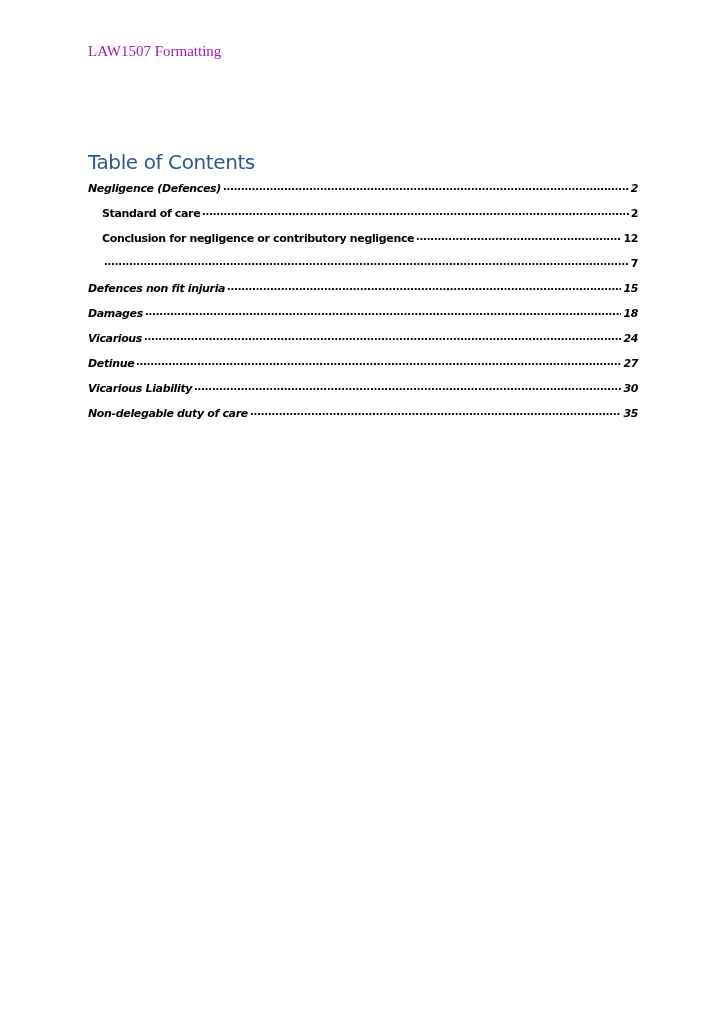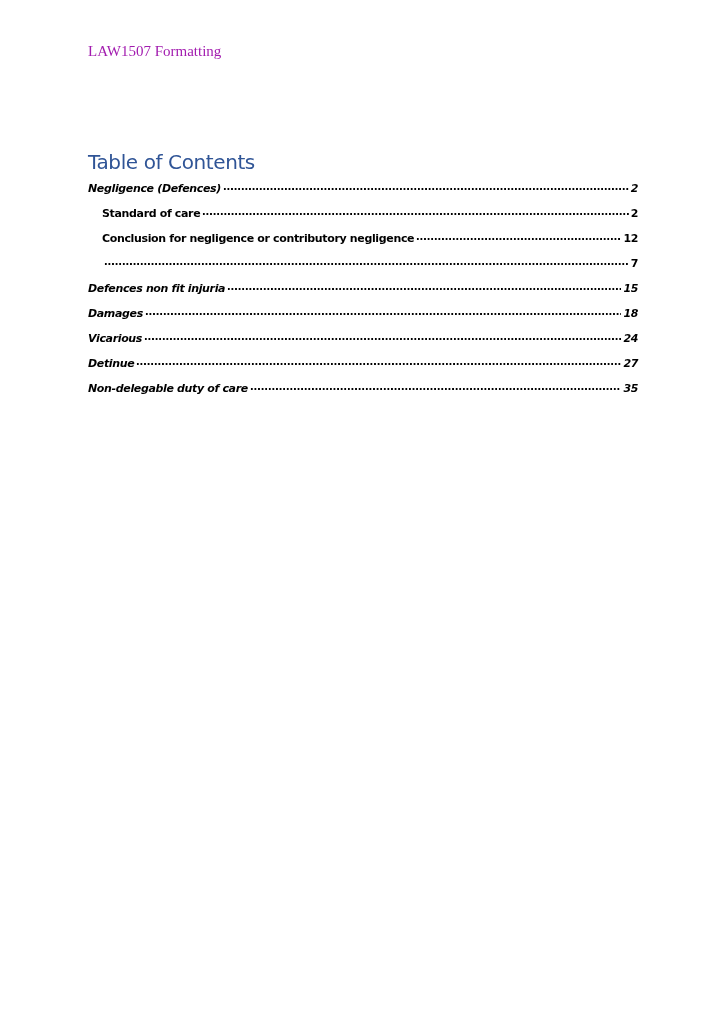--- a/index.html
+++ b/index.html
@@ -119,17 +119,22 @@
     <span class="toc-label">Vicarious</span>
     <span class="toc-leader"></span>
     <span class="toc-page">24</span>
   </li>
   <li class="toc-entry level-1">
     <span class="toc-label">Detinue</span>
     <span class="toc-leader"></span>
     <span class="toc-page">27</span>
   </li>
   <li class="toc-entry level-1">
+    <span class="toc-label">Vicarious Liability</span>
+    <span class="toc-leader"></span>
+    <span class="toc-page">30</span>
+  </li>
+  <li class="toc-entry level-1">
     <span class="toc-label">Non-delegable duty of care</span>
     <span class="toc-leader"></span>
     <span class="toc-page">35</span>
   </li>
 </ul>
 
 </body></html>

